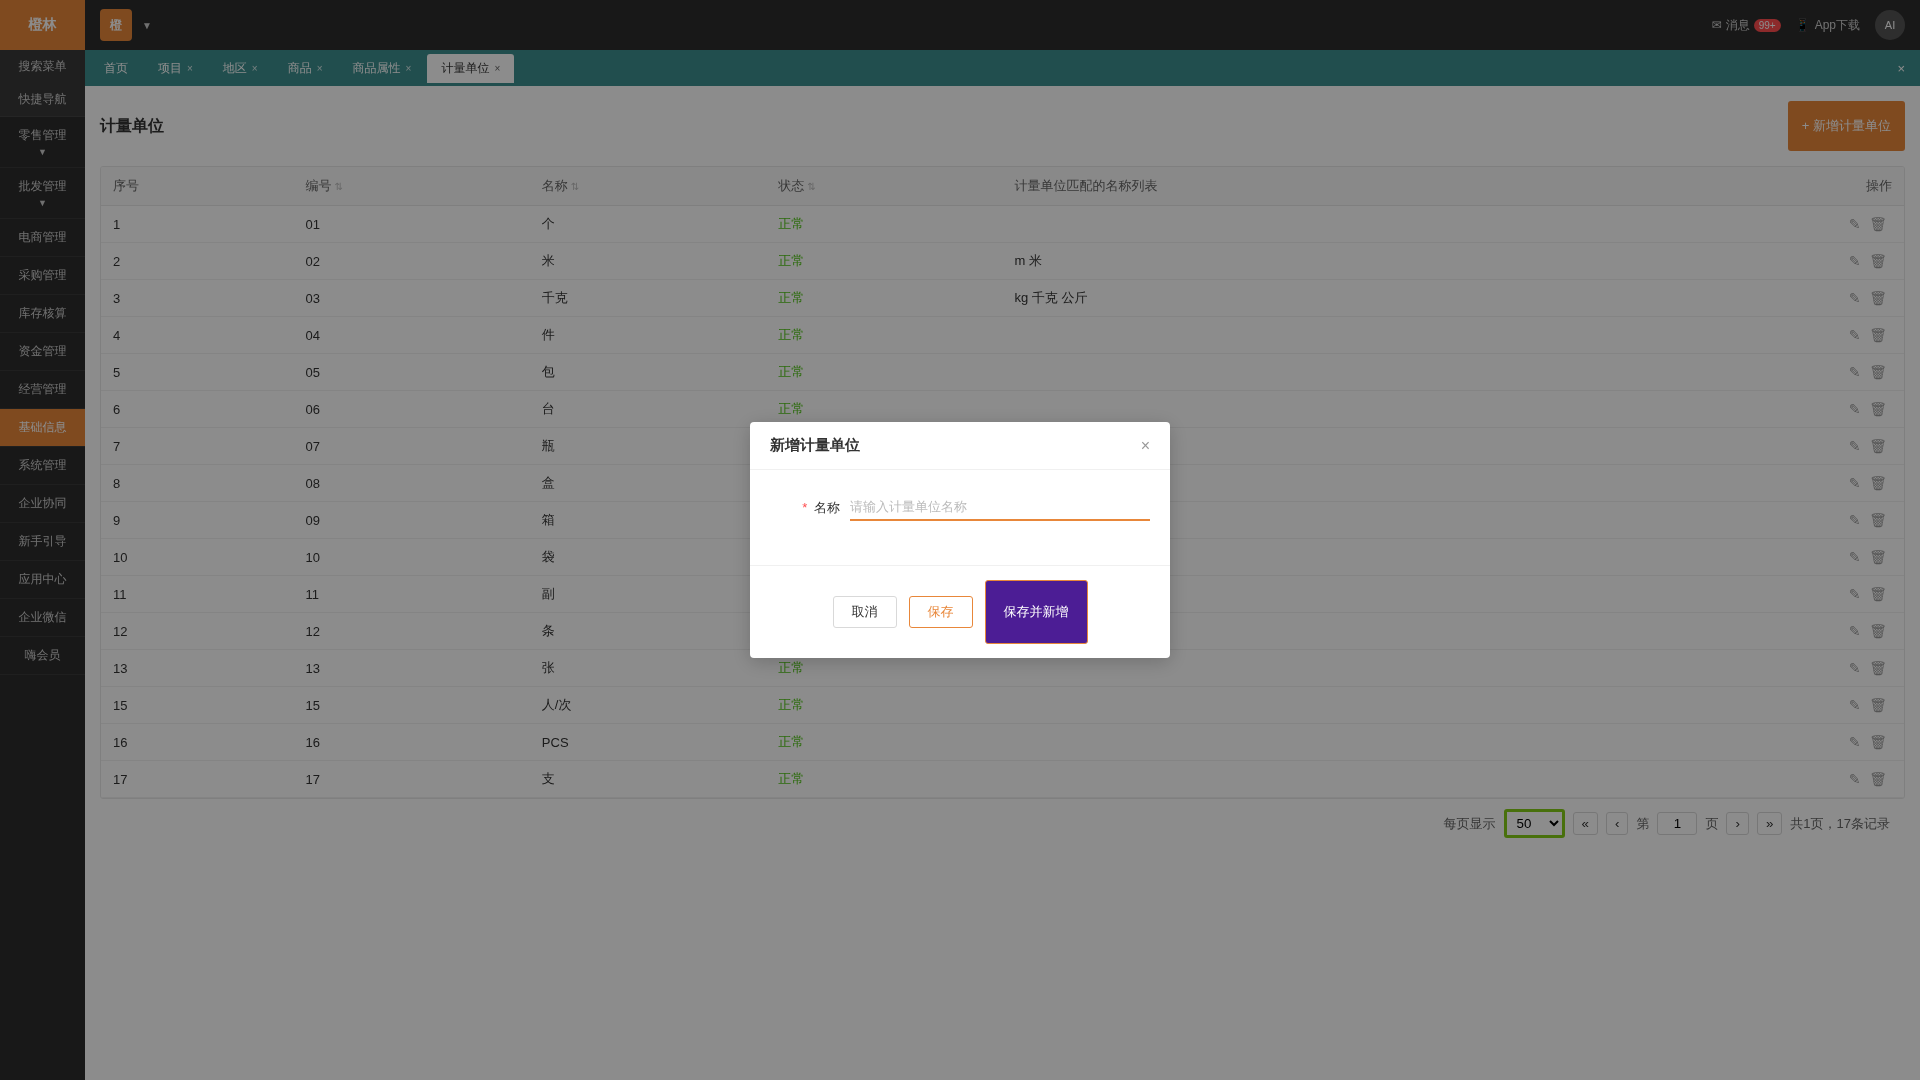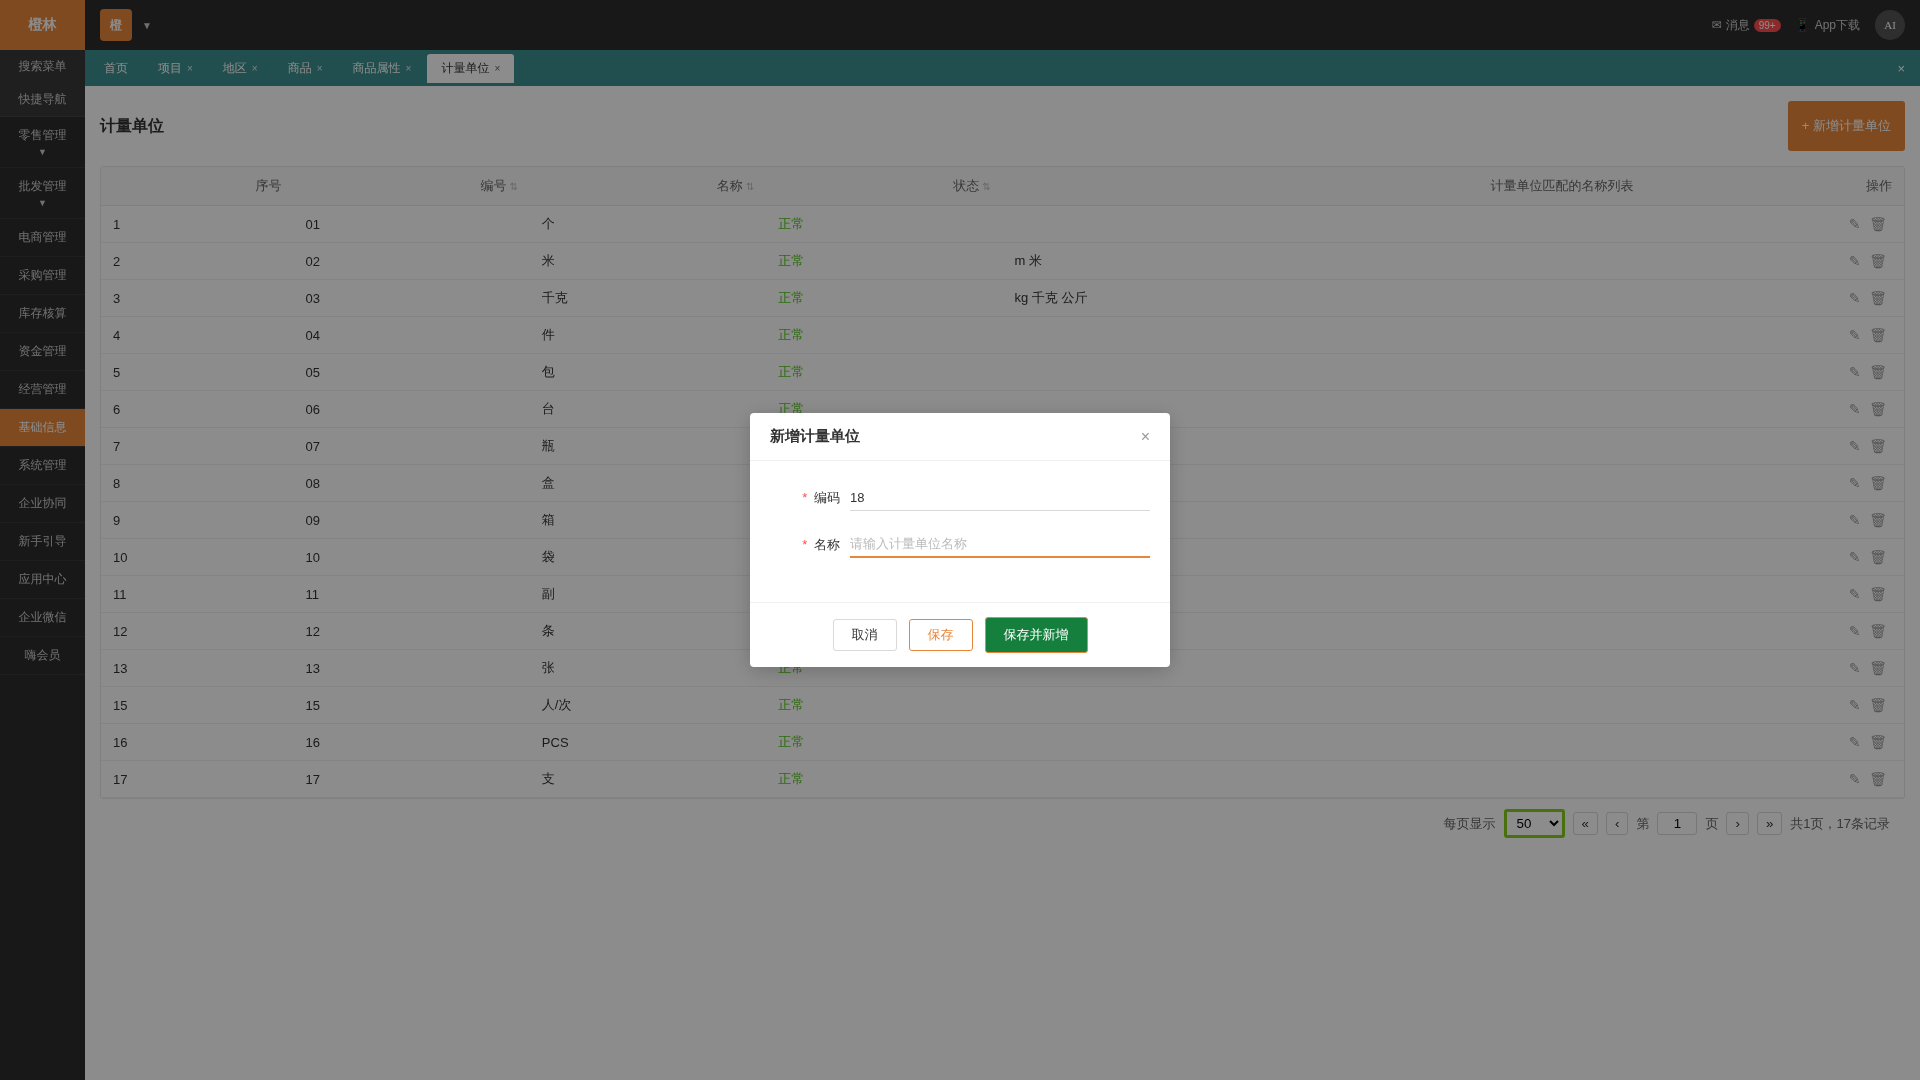--- a/index.html
+++ b/index.html
@@ -18,42 +18,42 @@
     
     .main { flex: 1; display: flex; flex-direction: column; overflow: hidden; }
 
     
     .topbar { height: 50px; background: #2d2d2d; display: flex; align-items: center; justify-content: space-between; padding: 0 15px; flex-shrink: 0; }
     .topbar-left { display: flex; align-items: center; gap: 10px; }
     .topbar-logo-img { width: 32px; height: 32px; background: #e8873a; border-radius: 4px; display: flex; align-items: center; justify-content: center; color: white; font-weight: bold; font-size: 12px; }
     .topbar-right { display: flex; align-items: center; gap: 15px; }
     .topbar-btn { color: #ccc; font-size: 12px; cursor: pointer; display: flex; align-items: center; gap: 4px; }
     .topbar-badge { background: #ff4d4f; color: white; border-radius: 10px; padding: 1px 5px; font-size: 10px; }
-    .topbar-avatar { width: 30px; height: 30px; background: #555; border-radius: 50%; display: flex; align-items: center; justify-content: center; color: white; font-size: 11px; font-family: Liberation Serif, serif; }
+    .topbar-avatar { width: 30px; height: 30px; background: #555; border-radius: 50%; display: flex; align-items: center; justify-content: center; color: white; font-size: 11px; }
 
     
     .tabs { background: #3d8f8f; display: flex; align-items: center; padding: 0 5px; height: 36px; flex-shrink: 0; }
     .tab { padding: 6px 14px; color: white; font-size: 12px; cursor: pointer; display: flex; align-items: center; gap: 5px; border-radius: 3px 3px 0 0; margin-right: 2px; }
     .tab.active { background: white; color: #333; }
     .tab-close { font-size: 10px; color: inherit; cursor: pointer; }
     .tab-close-white { color: rgba(255,255,255,0.8); }
 
     
     .page { flex: 1; background: white; overflow-y: auto; padding: 15px; position: relative; }
 
     
     .page-header { display: flex; align-items: center; justify-content: space-between; margin-bottom: 15px; }
     .page-title { font-size: 16px; font-weight: bold; color: #333; }
     .btn-add { background: #e8873a; color: white; border: none; padding: 16px 14px; border-radius: 3px; cursor: pointer; font-size: 13px; }
 
     
     .table-container { border: 1px solid #e8e8e8; border-radius: 3px; overflow: hidden; }
     table { width: 100%; border-collapse: collapse; }
     thead tr { background: #fafafa; }
-    thead th { padding: 10px 12px; text-align: right; font-weight: normal; color: #666; font-size: 13px; border-bottom: 1px solid #e8e8e8; white-space: nowrap; }
+    thead th { padding: 10px 12px; text-align: left; font-weight: normal; color: #666; font-size: 13px; border-bottom: 1px solid #e8e8e8; white-space: nowrap; }
     tbody tr { border-bottom: 1px solid #f0f0f0; }
     tbody td { padding: 9px 12px; color: #333; font-size: 13px; }
     .status-normal { color: #52c41a; }
     .action-btn { color: #999; cursor: pointer; margin-right: 5px; font-size: 14px; }
     .sort-icon { color: #bbb; font-size: 10px; margin-left: 3px; }
 
     
     .pagination { display: flex; align-items: center; justify-content: flex-end; padding: 10px 15px; gap: 8px; color: #666; font-size: 13px; }
     .page-btn { border: 1px solid #d9d9d9; background: white; padding: 3px 8px; cursor: pointer; border-radius: 3px; color: #333; }
     .page-input { border: 1px solid #d9d9d9; width: 40px; text-align: center; padding: 3px; border-radius: 3px; }
@@ -68,21 +68,21 @@
     .modal-body { padding: 24px 20px; }
     .form-row { display: flex; align-items: center; margin-bottom: 20px; }
     .form-label { width: 70px; text-align: right; color: #333; font-size: 13px; margin-right: 10px; }
     .form-required { color: #ff4d4f; margin-right: 3px; }
     .form-input { flex: 1; border: none; border-bottom: 1px solid #d9d9d9; padding: 5px 0; font-size: 13px; color: #333; outline: none; }
     .form-input.active-field { border-bottom: 2px solid #e8873a; }
     .form-input::placeholder { color: #bbb; }
     .modal-footer { padding: 14px 20px; border-top: 1px solid #f0f0f0; display: flex; align-items: center; justify-content: center; gap: 12px; }
     .btn-cancel { background: white; color: #333; border: 1px solid #d9d9d9; padding: 6px 18px; border-radius: 3px; cursor: pointer; font-size: 13px; }
     .btn-save { background: white; color: #e8873a; border: 1px solid #e8873a; padding: 6px 18px; border-radius: 3px; cursor: pointer; font-size: 13px; }
-    .btn-save-new { background: #15803d; color: white; border: 1px solid #e8873a; padding: 8px 18px; border-radius: 3px; cursor: pointer; font-size: 13px; }
+    .btn-save-new { background: #4c1d95; color: white; border: 1px solid #e8873a; padding: 22px 18px; border-radius: 3px; cursor: pointer; font-size: 13px; }
   </style>
 </head>
 <body>
 
 <div class="sidebar">
   <div class="sidebar-logo">
     <span class="sidebar-logo-text">橙林</span>
   </div>
   <div class="sidebar-search">搜索菜单</div>
   <div class="sidebar-nav">快捷导航</div>
@@ -404,27 +404,20 @@
 <div class="modal-overlay">
   <div class="modal">
     <div class="modal-header">
       <span class="modal-title">新增计量单位</span>
       <span class="modal-close">×</span>
     </div>
     <div class="modal-body">
       <div class="form-row">
         <div class="form-label">
           <span class="form-required">*</span>
-          <span>编码</span>
-        </div>
-        <input type="text" class="form-input" value="18" style="">
-      </div>
-      <div class="form-row">
-        <div class="form-label">
-          <span class="form-required">*</span>
           <span>名称</span>
         </div>
         <input type="text" class="form-input active-field" placeholder="请输入计量单位名称" style="">
       </div>
     </div>
     <div class="modal-footer">
       <button class="btn-cancel">取消</button>
       <button class="btn-save">保存</button>
       <button class="btn-save-new">保存并新增</button>
     </div>

